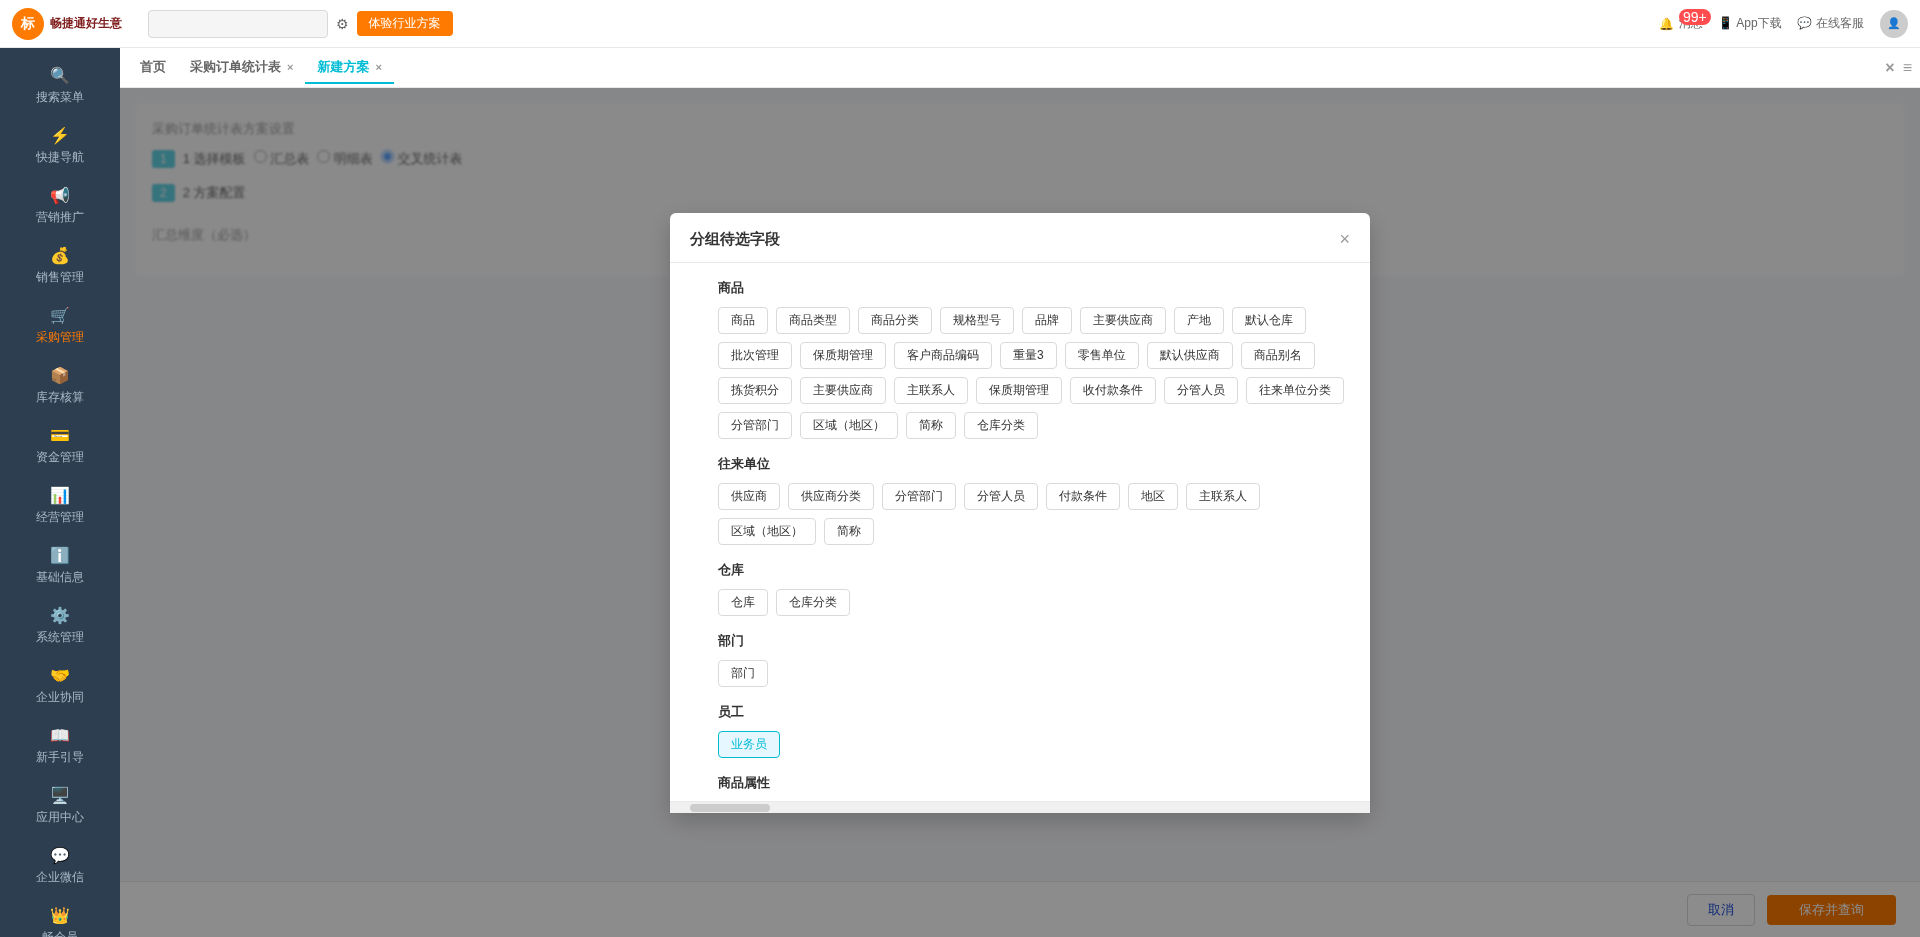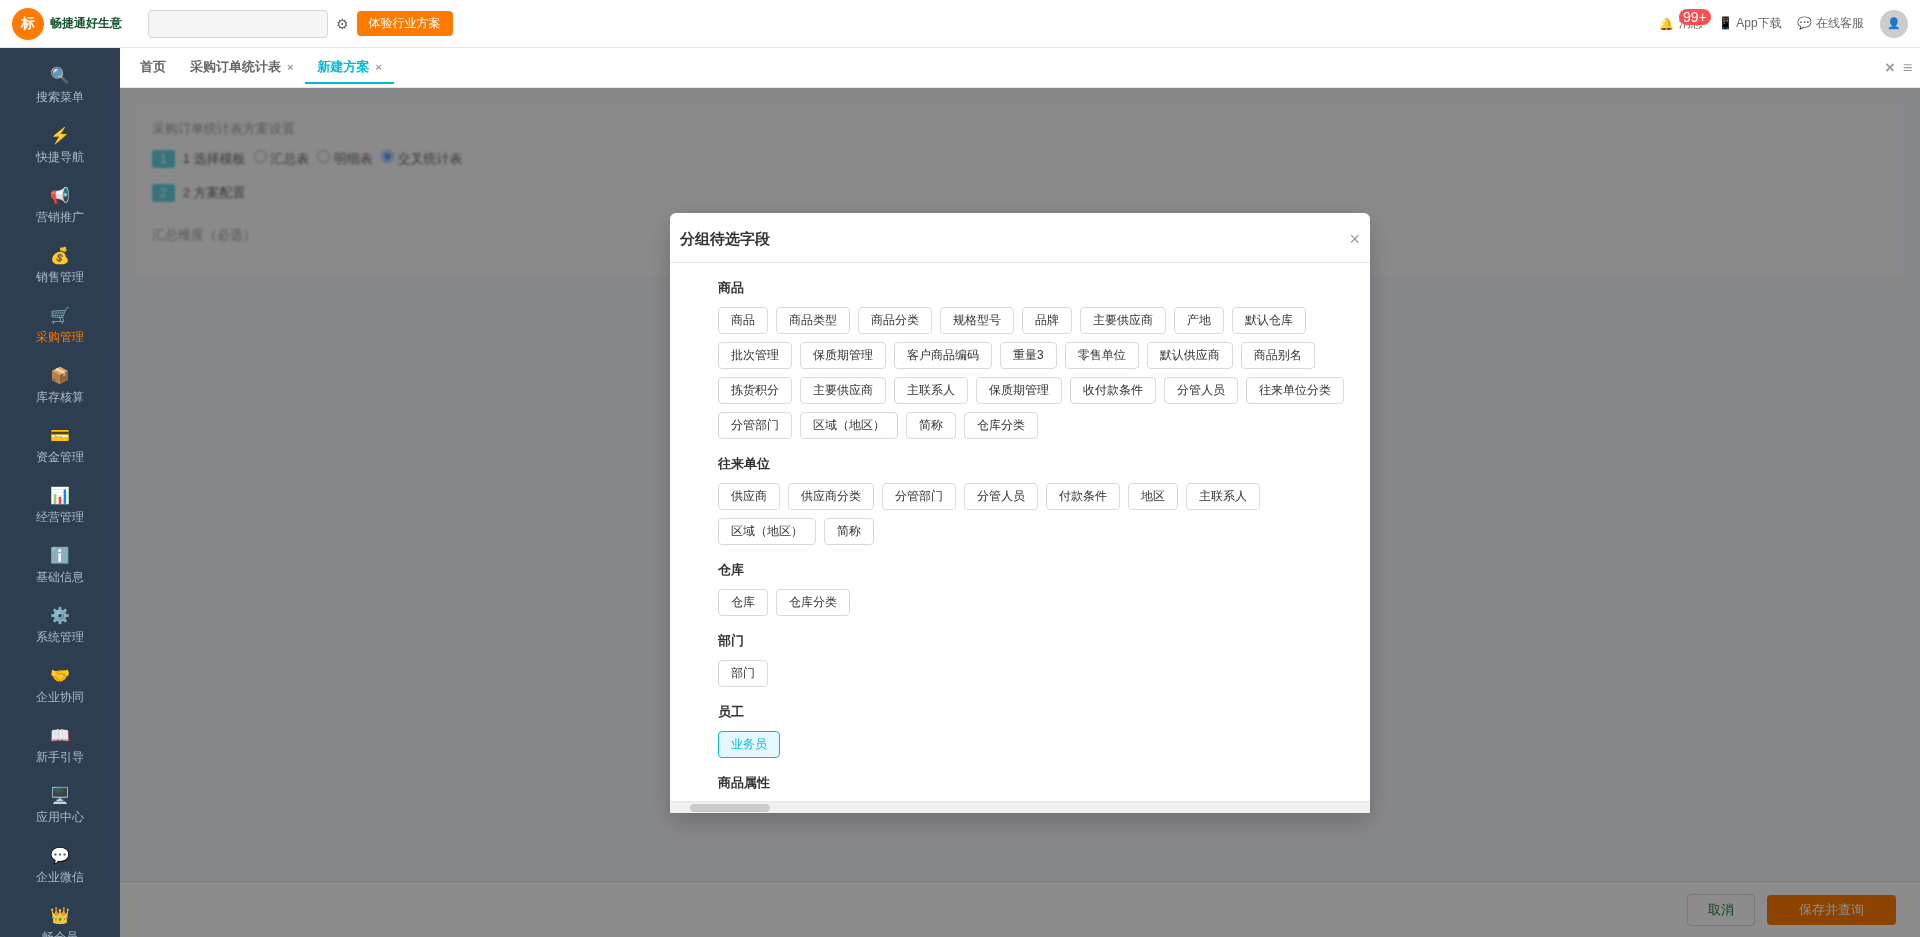--- a/index.html
+++ b/index.html
@@ -23,21 +23,21 @@
       width: 120px;
       gap: 6px;
     }
     .logo-icon {
       width: 32px; height: 32px;
       background: #ff7a00;
       border-radius: 50%;
       display: flex; align-items: center; justify-content: center;
       color: #fff; font-size: 14px; font-weight: bold;
     }
-    .logo-text { color: #14532d; font-size: 12px; font-weight: bold; line-height: 1.2; }
+    .logo-text { color: #7f1d1d; font-size: 12px; font-weight: bold; line-height: 1.2; }
     .header-center {
       flex: 1;
       display: flex;
       align-items: center;
       gap: 8px;
       padding-left: 16px;
     }
     .header-search {
       width: 180px; height: 28px;
       border: 1px solid #d9d9d9; border-radius: 4px;
@@ -134,21 +134,21 @@
     .modal {
       background: #fff;
       border-radius: 6px;
       width: 700px;
       max-height: 600px;
       display: flex; flex-direction: column;
       box-shadow: 0 8px 24px rgba(0,0,0,0.2);
     }
     .modal-header {
       display: flex; align-items: center; justify-content: space-between;
-      padding: 16px 10px 12px;
+      padding: 16px 20px 12px;
       border-bottom: 1px solid #e8e8e8;
       flex-shrink: 0;
     }
     .modal-title { font-size: 15px; font-weight: bold; color: #333; }
     .modal-close { font-size: 18px; color: #999; cursor: pointer; }
     .modal-body {
       flex: 1;
       overflow-y: auto;
       padding: 16px 20px;
     }
@@ -200,21 +200,21 @@
       bottom: 0; left: 120px; right: 0;
       height: 56px;
       background: #fff;
       border-top: 1px solid #e8e8e8;
       display: flex; align-items: center; justify-content: flex-end;
       padding: 0 24px; gap: 12px;
       z-index: 50;
     }
     .btn-cancel {
       border: 1px solid #d9d9d9; background: #fff;
-      color: #15803d; padding: 6px 20px; border-radius: 4px; cursor: pointer;
+      color: #1d4ed8; padding: 6px 20px; border-radius: 4px; cursor: pointer;
       font-size: 13px;
     }
     .btn-save {
       background: #ff7a00; color: #fff;
       border: none; padding: 6px 32px; border-radius: 4px; cursor: pointer;
       font-size: 13px;
     }
 
     
     .page-breadcrumb {

